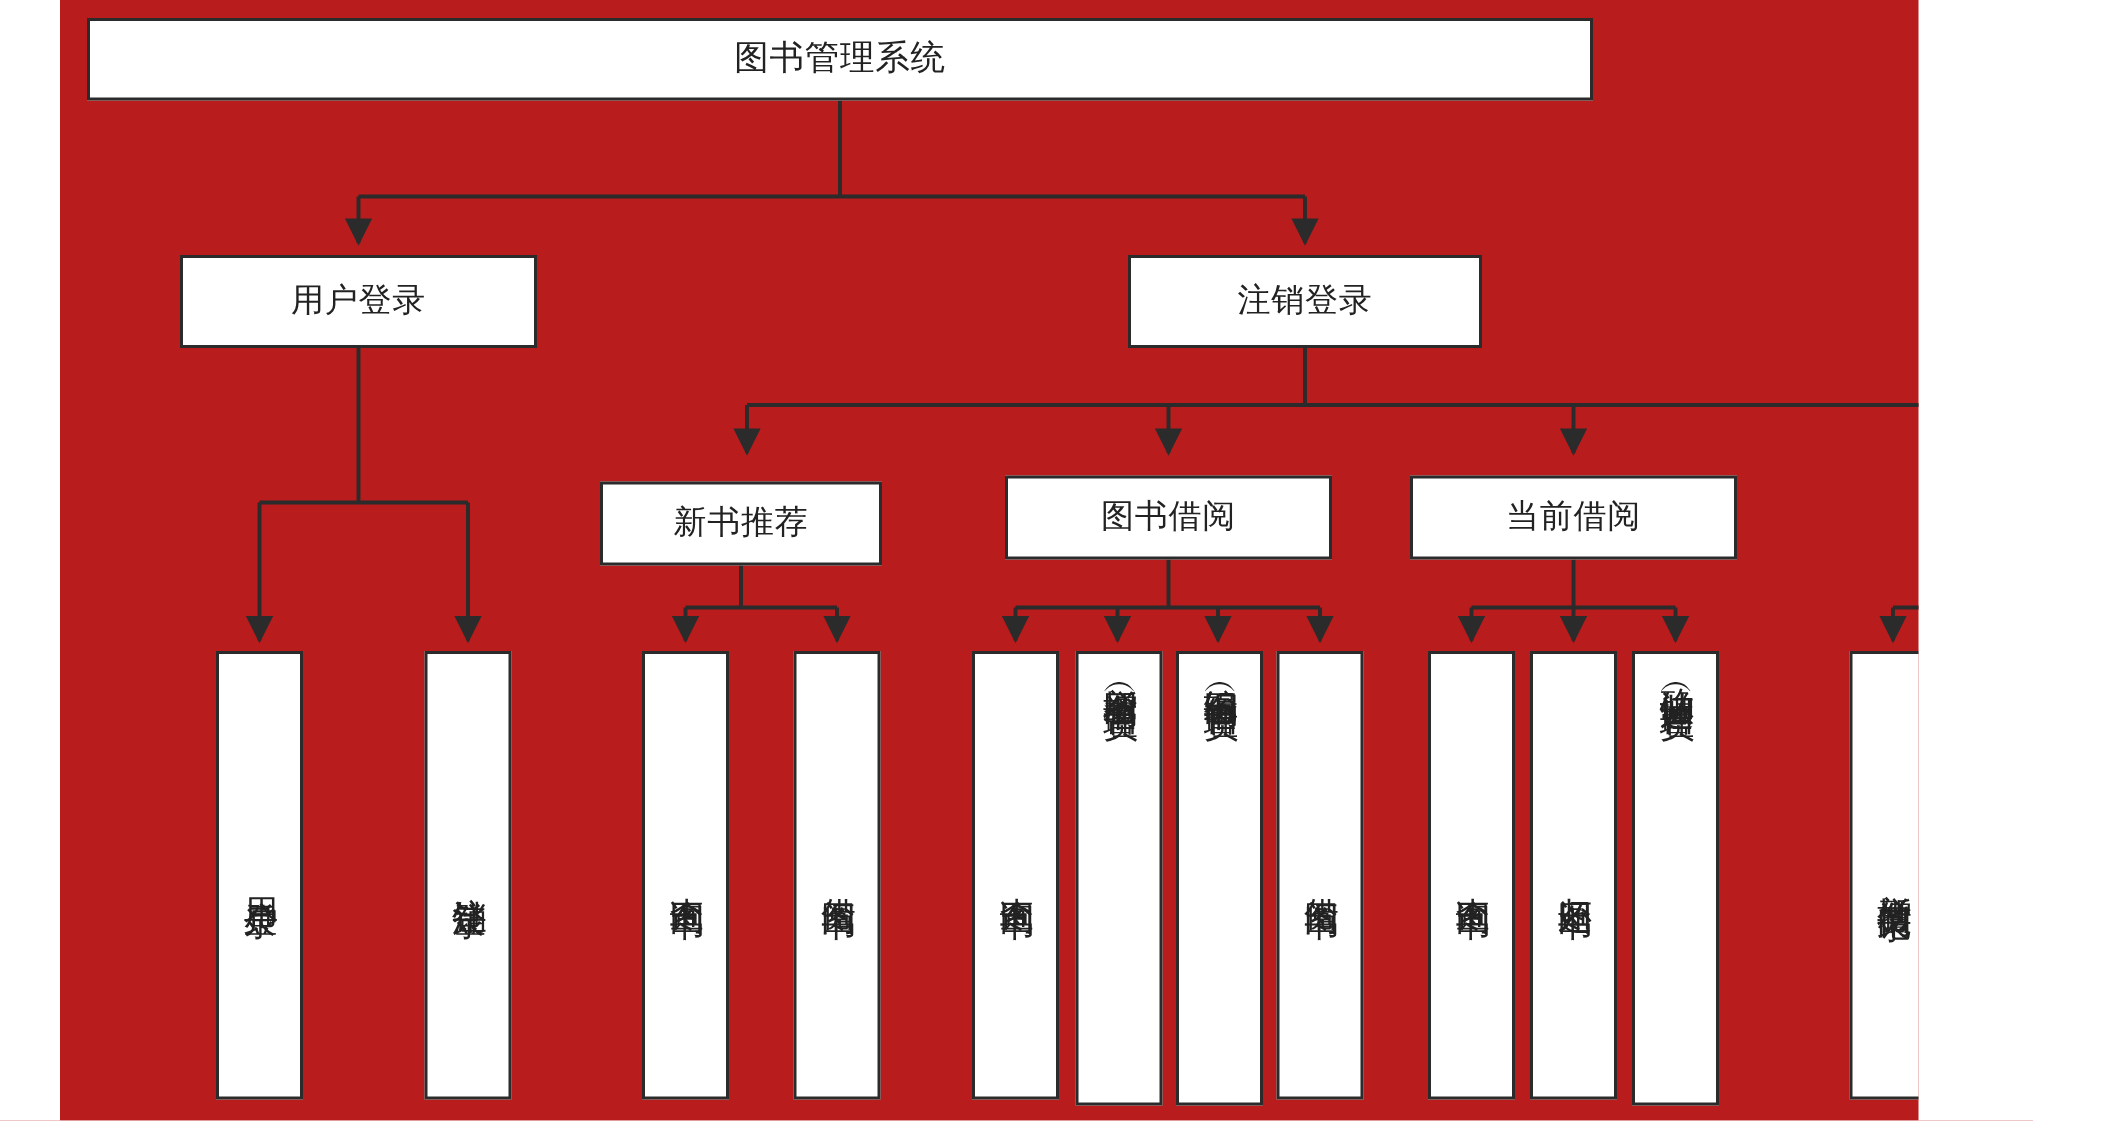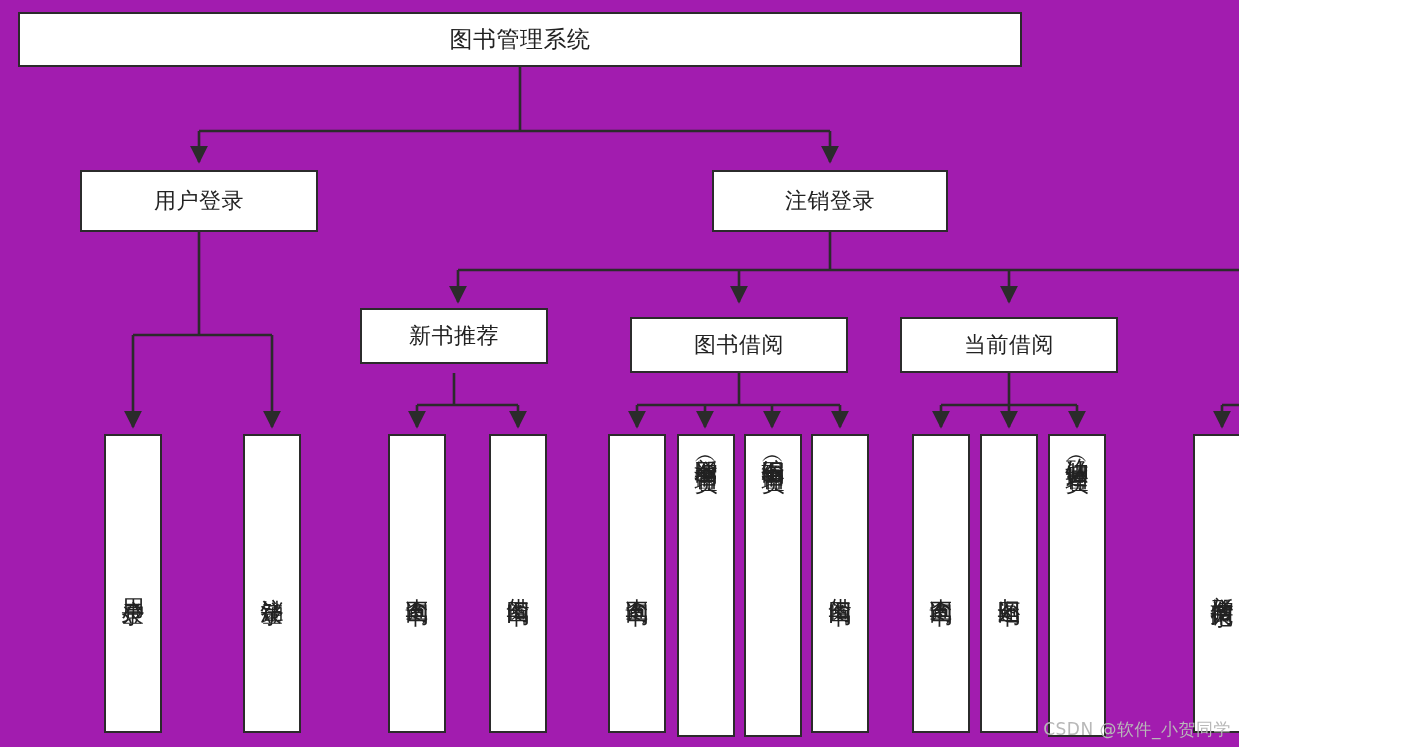--- a/index.html
+++ b/index.html
@@ -8,22 +8,23 @@
     padding: 0;
     background: #ffffff;
   }
   body {
     font-family: "DejaVu Sans", "Liberation Sans", sans-serif;
   }
   #diagram-root {
     position: relative;
     width: 1239px;
     height: 747px;
-    background: #a21caf;
+    background: #b91c1c;
     overflow: hidden;
+    margin-left: 40px;
   }
   svg#connectors {
     position: absolute;
     left: 0;
     top: 0;
     width: 1405px;
     height: 747px;
     pointer-events: none;
   }
   .node {
@@ -140,21 +141,21 @@
     <span class="label">图书管理系统</span>
   </div>
 
   <div class="node horiz" style="left:80px; top:170px; width:238px; height:62px;">
     <span class="label">用户登录</span>
   </div>
   <div class="node horiz" style="left:712px; top:170px; width:236px; height:62px;">
     <span class="label">注销登录</span>
   </div>
 
-  <div class="node horiz" style="left:360px; top:308px; width:188px; height:56px;">
+  <div class="node horiz" style="left:360px; top:321px; width:188px; height:56px;">
     <span class="label">新书推荐</span>
   </div>
   <div class="node horiz" style="left:900px; top:317px; width:218px; height:56px;">
     <span class="label">当前借阅</span>
   </div>
   <div class="node horiz" style="left:630px; top:317px; width:218px; height:56px;">
     <span class="label">图书借阅</span>
   </div>
 
   <div class="node vert center-text" style="left:104px; top:434px; width:58px; height:299px;">
@@ -194,15 +195,14 @@
     <span class="label">确认归还（管理员）</span>
   </div>
 
   <div class="node vert center-text" style="left:1193px; top:434px; width:58px; height:299px;">
     <span class="label">新增借阅记录</span>
   </div>
   <div class="node vert center-text" style="left:1309px; top:434px; width:58px; height:299px;">
     <span class="label">查询借阅记录</span>
   </div>
 
-  <div id="watermark">CSDN @软件_小贺同学</div>
 
 </div>
 
 </body></html>

